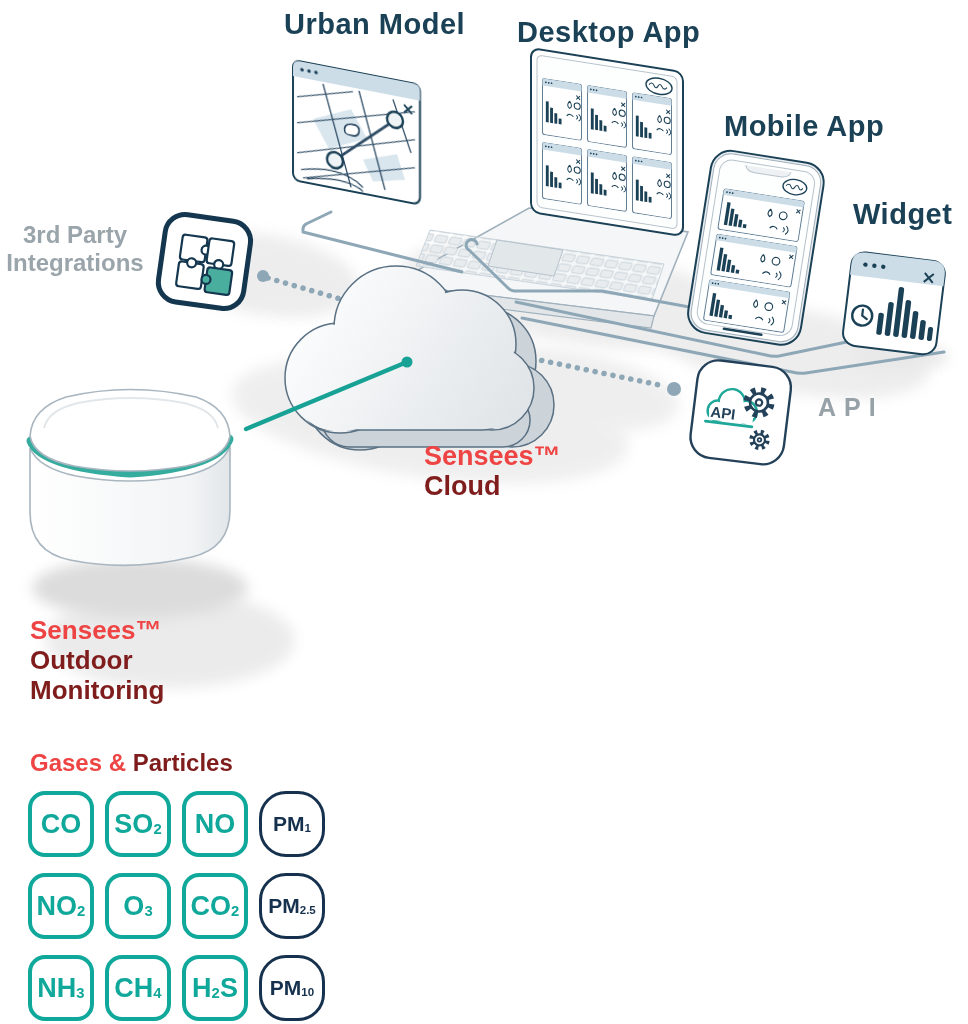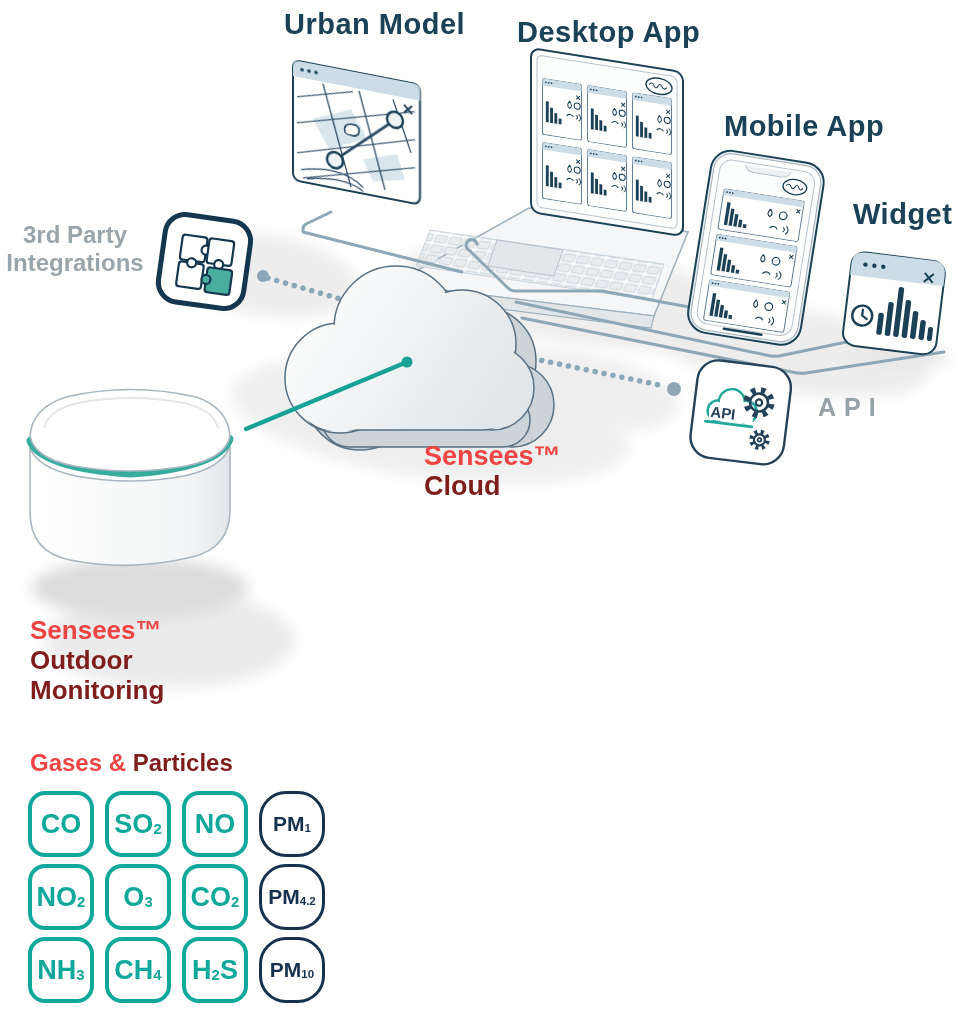--- a/index.html
+++ b/index.html
@@ -10,21 +10,21 @@
   .lbl-29{font-size:29px;}
   .teal-t{color:#ef4444;}
   .navy-t{color:#7f1d1d;}
   #third-party{left:-4px;top:221px;width:158px;text-align:center;font-size:24px;font-weight:bold;
                color:#9aa4ab;line-height:28px;}
   #api-label{left:818px;top:393px;font-size:25px;font-weight:bold;color:#97a1a8;letter-spacing:8px;}
   #cloud-label{left:424px;top:441px;font-size:27px;font-weight:bold;line-height:30px;}
   #station-label{left:30px;top:615px;font-size:26px;font-weight:bold;line-height:30px;}
   #gases-label{left:30px;top:749px;font-size:24px;font-weight:bold;}
   #chip-grid{position:absolute;left:28px;top:791px;display:grid;
-             grid-template-columns:repeat(4,66px);grid-auto-rows:66px;gap:7px 11px;}
+             grid-template-columns:repeat(4,66px);grid-auto-rows:66px;gap:16px 11px;}
   .chip{box-sizing:border-box;width:66px;height:66px;border-radius:17px;
         display:flex;align-items:center;justify-content:center;font-weight:bold;background:#fff;}
   .chip.teal{border:4px solid #10a89b;color:#10a89b;font-size:27px;}
   .chip.navy{border:3px solid #16314e;color:#16314e;font-size:21px;border-radius:27px;}
   .chip .s{font-size:.55em;margin-top:.65em;}
   svg text{font-family:"Liberation Sans","DejaVu Sans",sans-serif;}
 </style>
 </head>
 <body>
 
@@ -353,21 +353,21 @@
         <span class="s">3</span>
         <span></span>
       </div>
     <div class="chip teal">
         <span>CO</span>
         <span class="s">2</span>
         <span></span>
       </div>
     <div class="chip navy">
         <span>PM</span>
-        <span class="s">4.2</span>
+        <span class="s">2.5</span>
         <span></span>
       </div>
     <div class="chip teal">
         <span>NH</span>
         <span class="s">3</span>
         <span></span>
       </div>
     <div class="chip teal">
         <span>CH</span>
         <span class="s">4</span>

